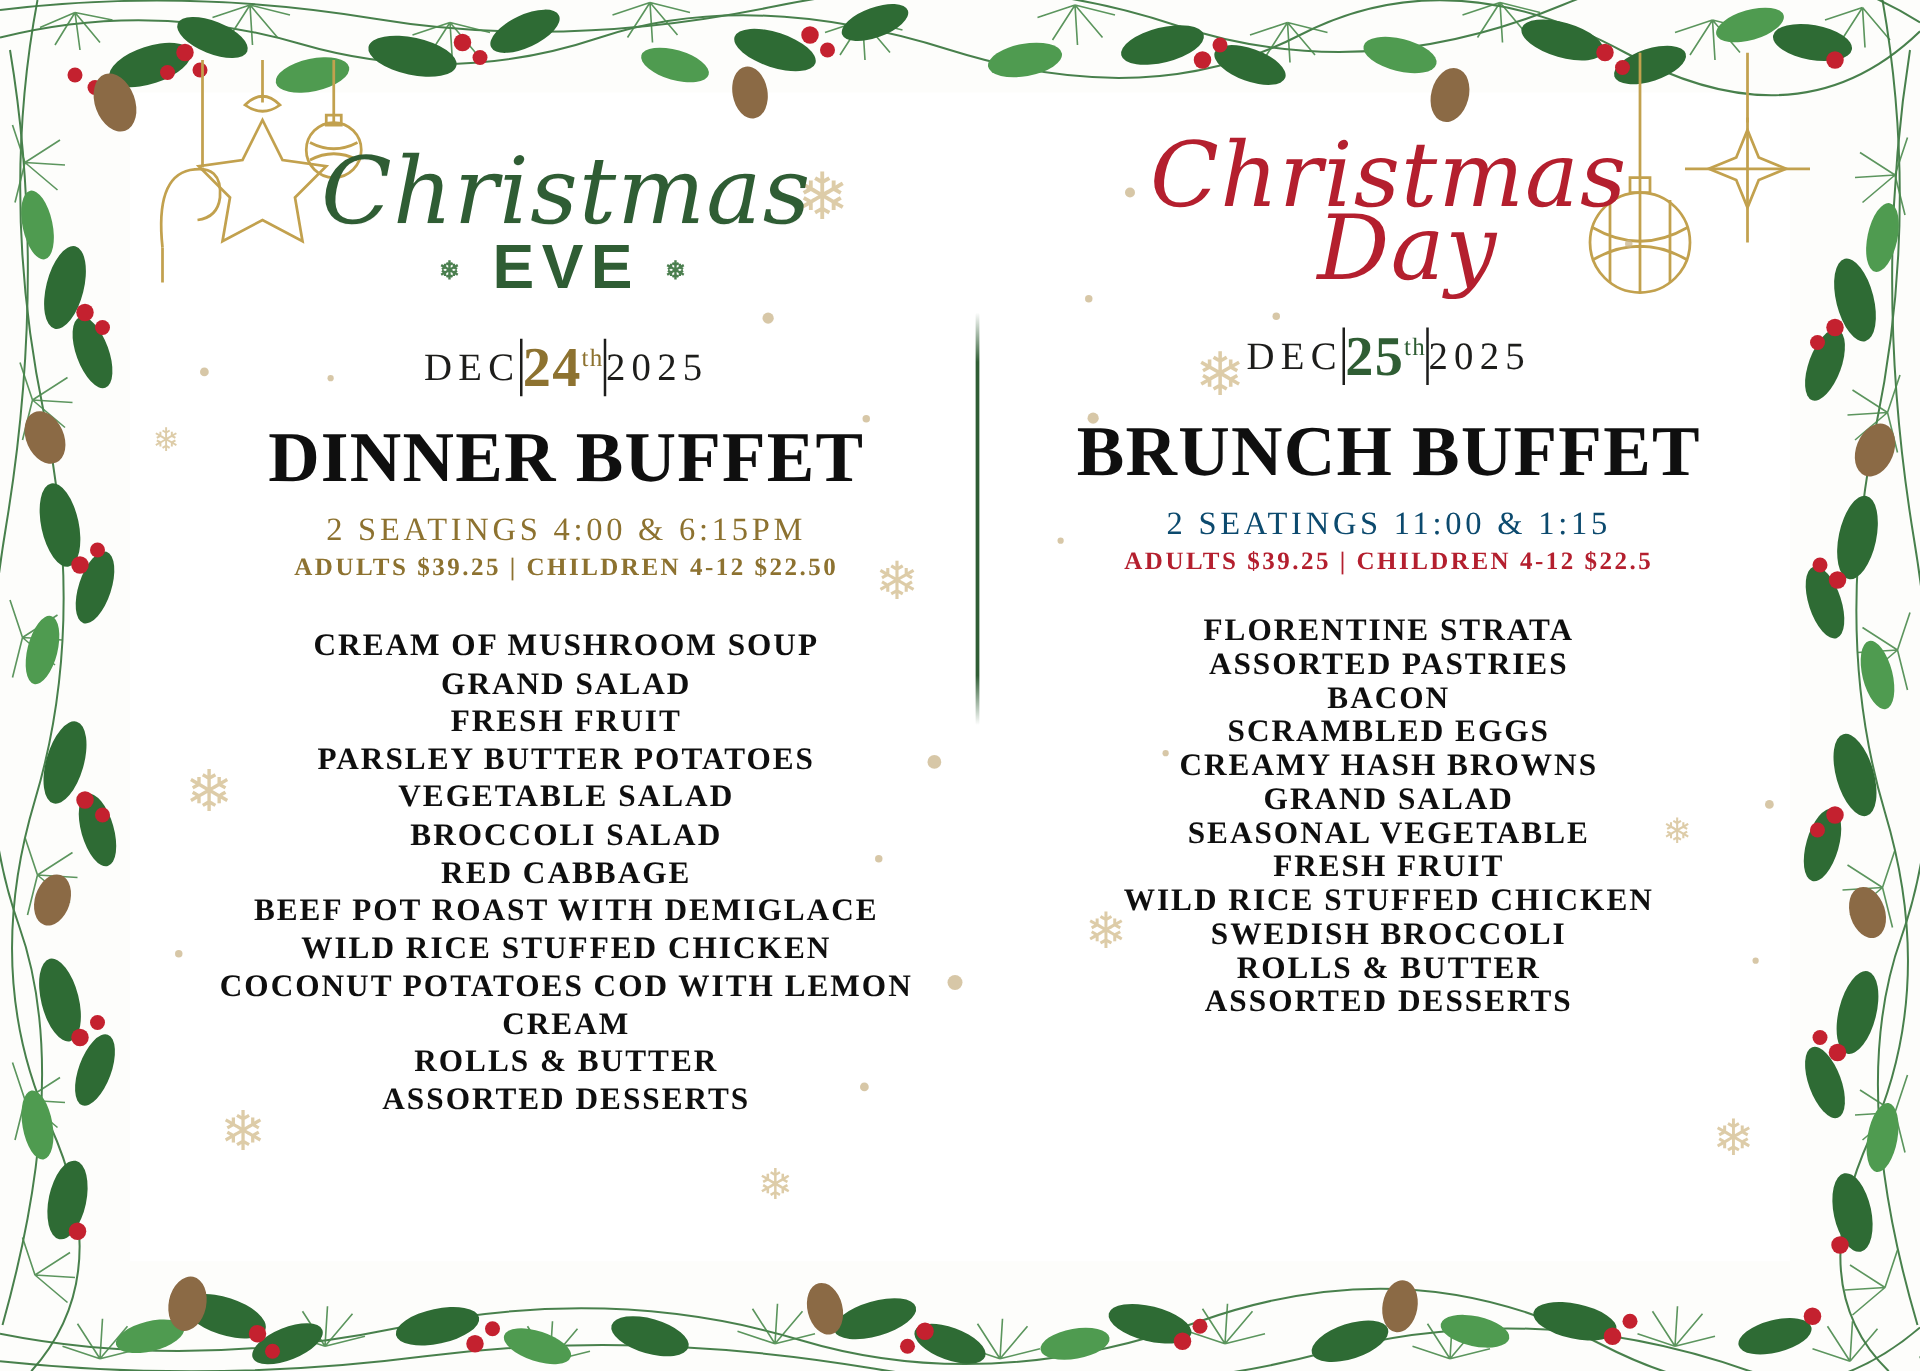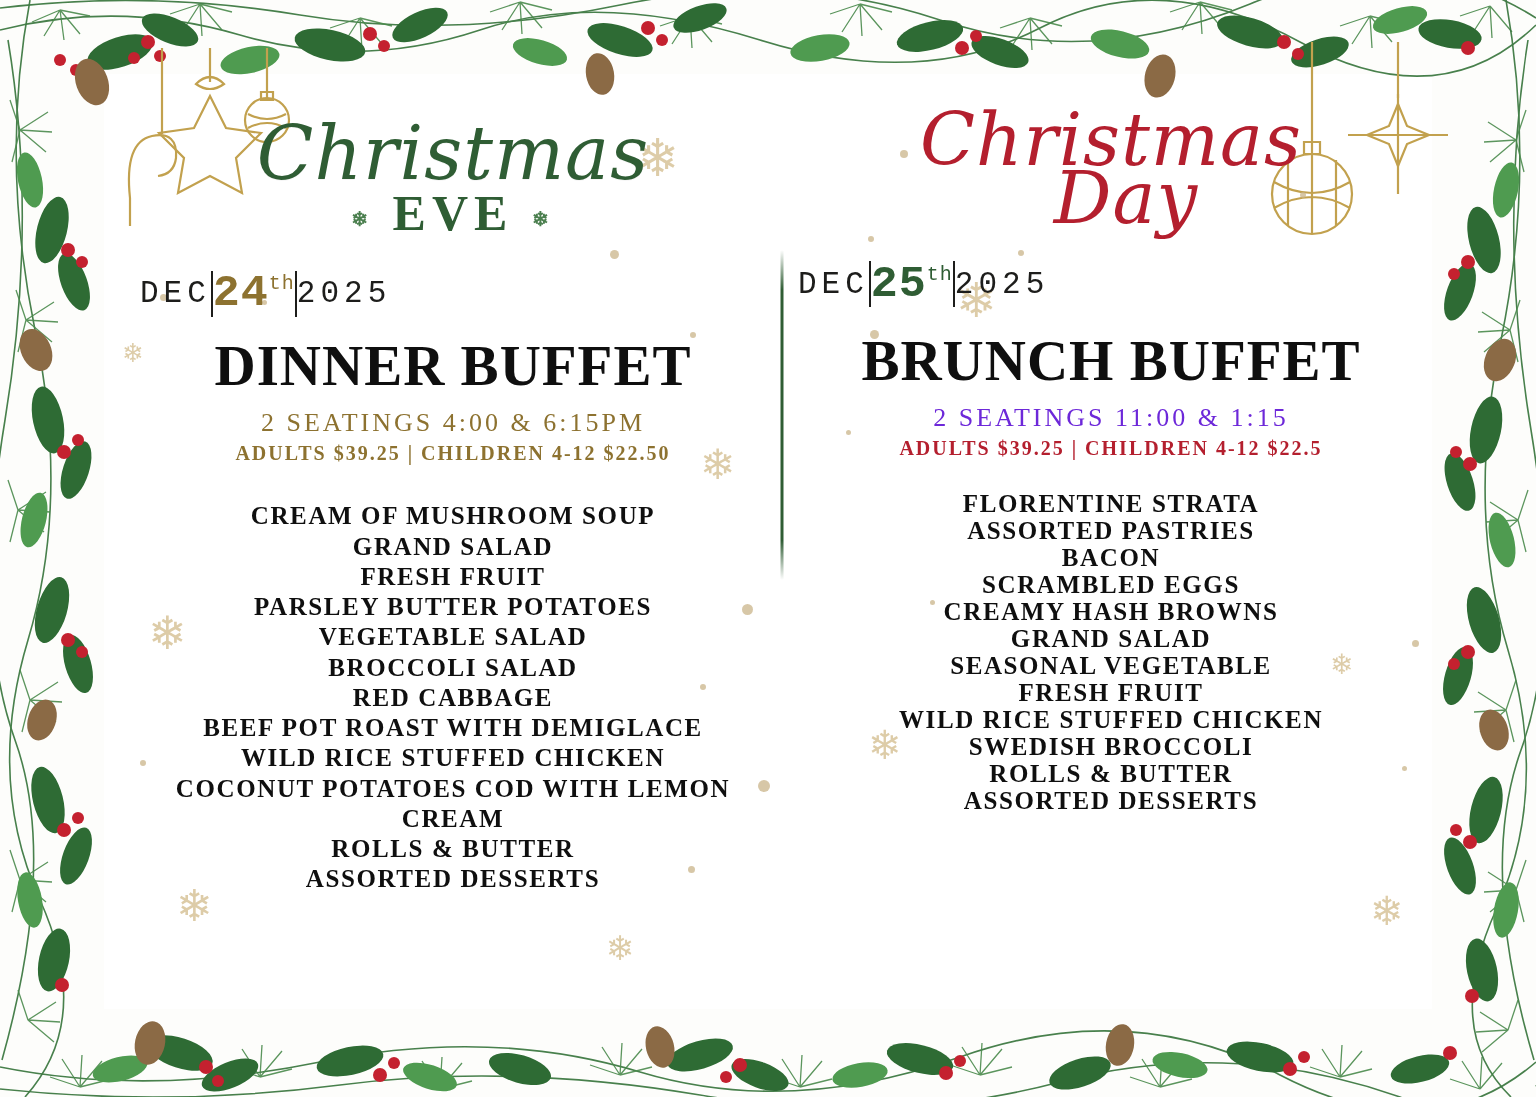--- a/index.html
+++ b/index.html
@@ -81,21 +81,21 @@
     font-family: "DejaVu Serif", serif;
     font-style: italic;
     font-size: 74px;
     color: #2f5d34;
     line-height: 0.95;
     letter-spacing: 1px;
     margin-top: 48px;
     text-shadow: 0 1px 0 rgba(0,0,0,0.04);
   }
   .block-eve {
-    font-family: Liberation Serif, serif;
+    font-family: Liberation Sans, sans-serif;
     font-weight: bold;
     font-size: 50px;
     letter-spacing: 6px;
     color: #2f5d34;
     margin-top: -4px;
     position: relative;
     display: inline-block;
   }
   .block-eve .flake {
     font-size: 20px;
@@ -117,23 +117,23 @@
     display: block;
     font-size: 72px;
     margin-top: -10px;
     margin-left: 30px;
   }
 
   
   .date-row {
     display: flex;
     align-items: center;
-    justify-content: flex-start;
+    justify-content: center;
     margin-top: 26px;
-    font-family: Liberation Mono, monospace;
+    font-family: Liberation Serif, serif;
   }
   .date-mon, .date-year {
     font-size: 31px;
     letter-spacing: 5px;
     color: #1d1d1b;
   }
   .date-num {
     font-size: 45px;
     font-weight: bold;
     color: #8d7230;
@@ -170,21 +170,21 @@
   }
   .panel-day .buffet-title { margin-top: 18px; }
 
   .seatings {
     font-family: "Liberation Serif", serif;
     font-size: 26px;
     letter-spacing: 3px;
     color: #8d7230;
     margin-top: 10px;
   }
-  .panel-day .seatings { color: #6d28d9; }
+  .panel-day .seatings { color: #0c4a6e; }
 
   .prices {
     font-family: "Liberation Serif", serif;
     font-weight: bold;
     font-size: 20px;
     letter-spacing: 2px;
     color: #8d7230;
     margin-top: 4px;
   }
   .panel-day .prices { color: #b41f2e; }

